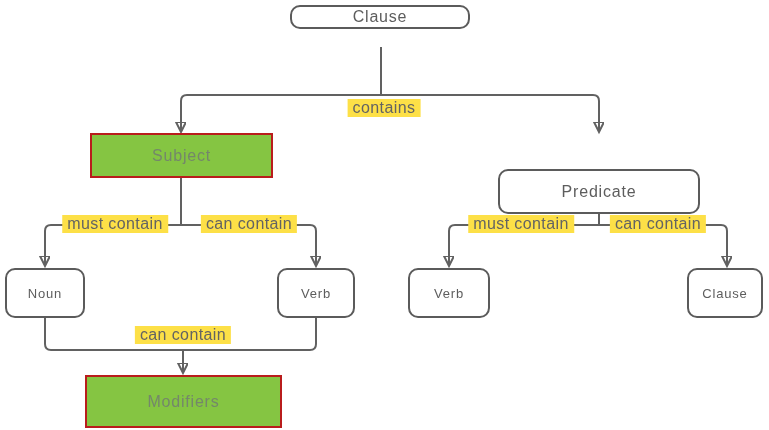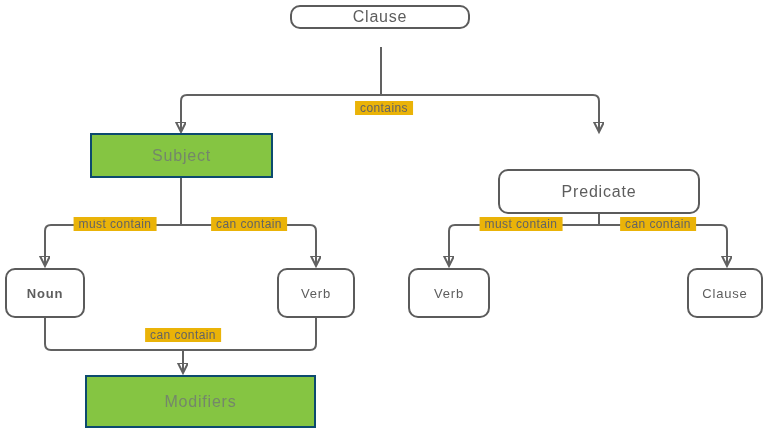--- a/index.html
+++ b/index.html
@@ -31,32 +31,32 @@
     color: #5d5d5d;
     letter-spacing: 0.8px;
   }
   .node.gray {
     background: #ffffff;
     border: 2px solid #5b5b5b;
     border-radius: 10px;
   }
   .node.green {
     background: #85c542;
-    border: 2px solid #0c4a6e;
+    border: 2px solid #b91c1c;
     border-radius: 0;
     color: #74876a;
   }
   .node.big { font-size: 16px; }
   .node.small { font-size: 13px; }
   .edge-label {
     position: absolute;
     transform: translate(-50%, -50%);
-    background: #eab308;
+    background: #fde047;
     padding: 0 5px;
-    font-size: 12px;
+    font-size: 16px;
     color: #636363;
     white-space: nowrap;
     letter-spacing: 0.4px;
   }
 </style>
 </head>
 <body>
 
 <div id="canvas">
 
@@ -89,37 +89,37 @@
   </div>
 
   <div class="node green big" style="left:90px; top:133px; width:183px; height:45px;">
     <span>Subject</span>
   </div>
 
   <div class="node gray big" style="left:498px; top:133px; width:202px; height:45px;margin-top:36px;">
     <span>Predicate</span>
   </div>
 
-  <div class="node gray small" style="left:5px; top:268px; width:80px; height:50px;font-weight:bold;">
+  <div class="node gray small" style="left:5px; top:268px; width:80px; height:50px;">
     <span>Noun</span>
   </div>
 
   <div class="node gray small" style="left:277px; top:268px; width:78px; height:50px;">
     <span>Verb</span>
   </div>
 
   <div class="node gray small" style="left:408px; top:268px; width:82px; height:50px;">
     <span>Verb</span>
   </div>
 
   <div class="node gray small" style="left:687px; top:268px; width:76px; height:50px;">
     <span>Clause</span>
   </div>
 
-  <div class="node green big" style="left:85px; top:375px; width:231px; height:53px;">
+  <div class="node green big" style="left:85px; top:375px; width:197px; height:53px;">
     <span>Modifiers</span>
   </div>
 
   <span class="edge-label" style="left:384px; top:108px;">contains</span>
 
   <span class="edge-label" style="left:115px; top:224px;">must contain</span>
 
   <span class="edge-label" style="left:249px; top:224px;">can contain</span>
 
   <span class="edge-label" style="left:521px; top:224px;">must contain</span>

